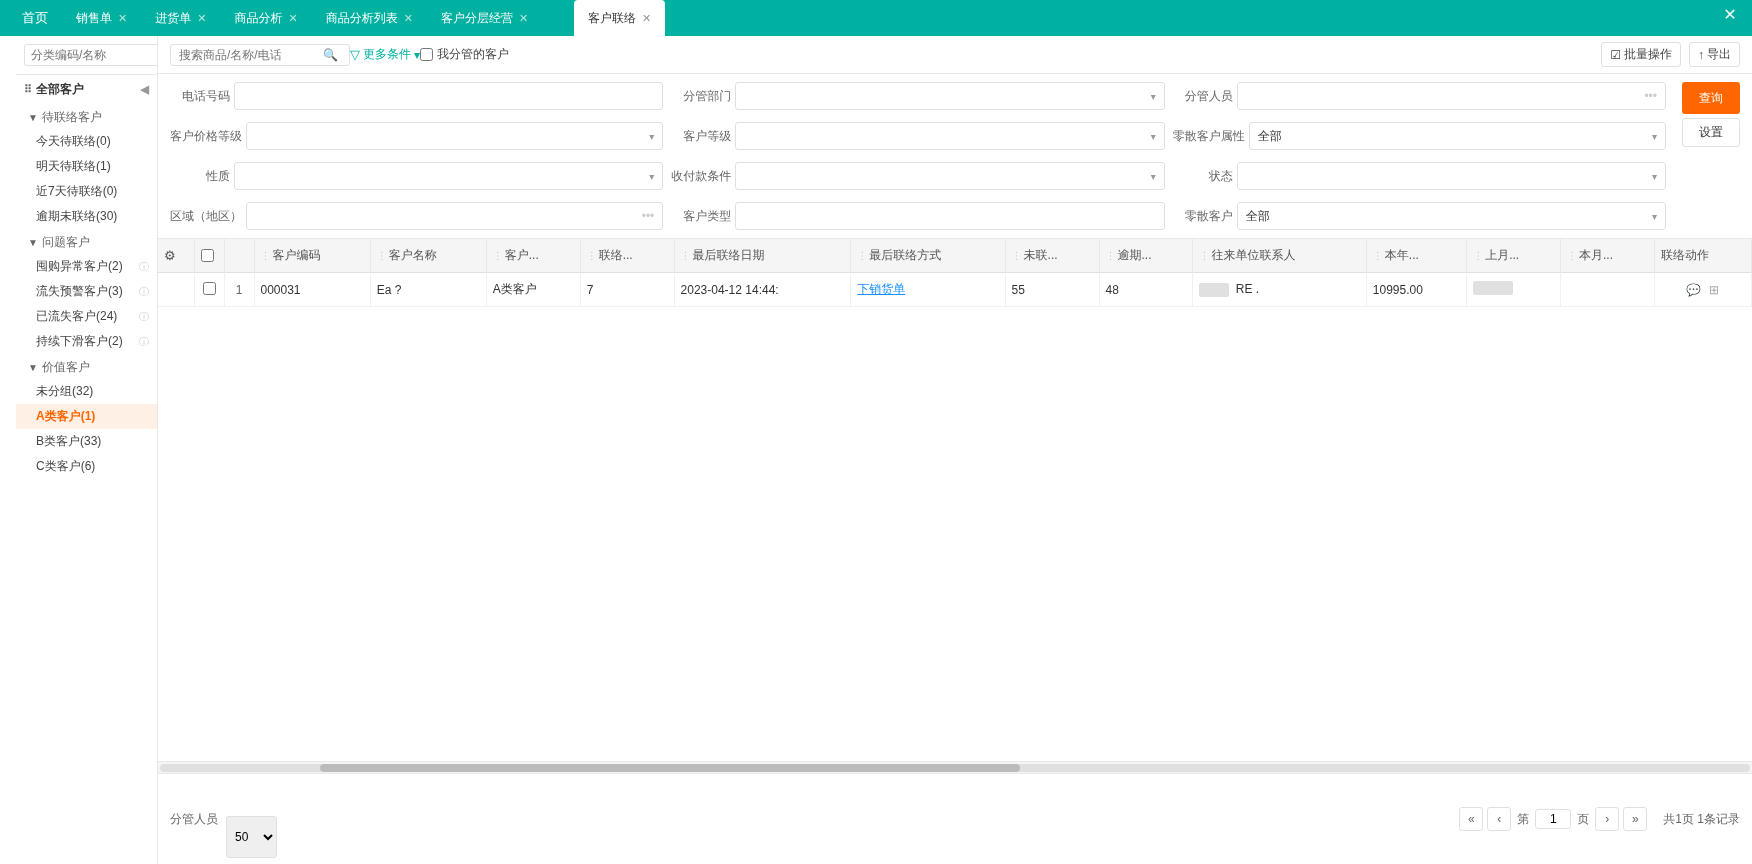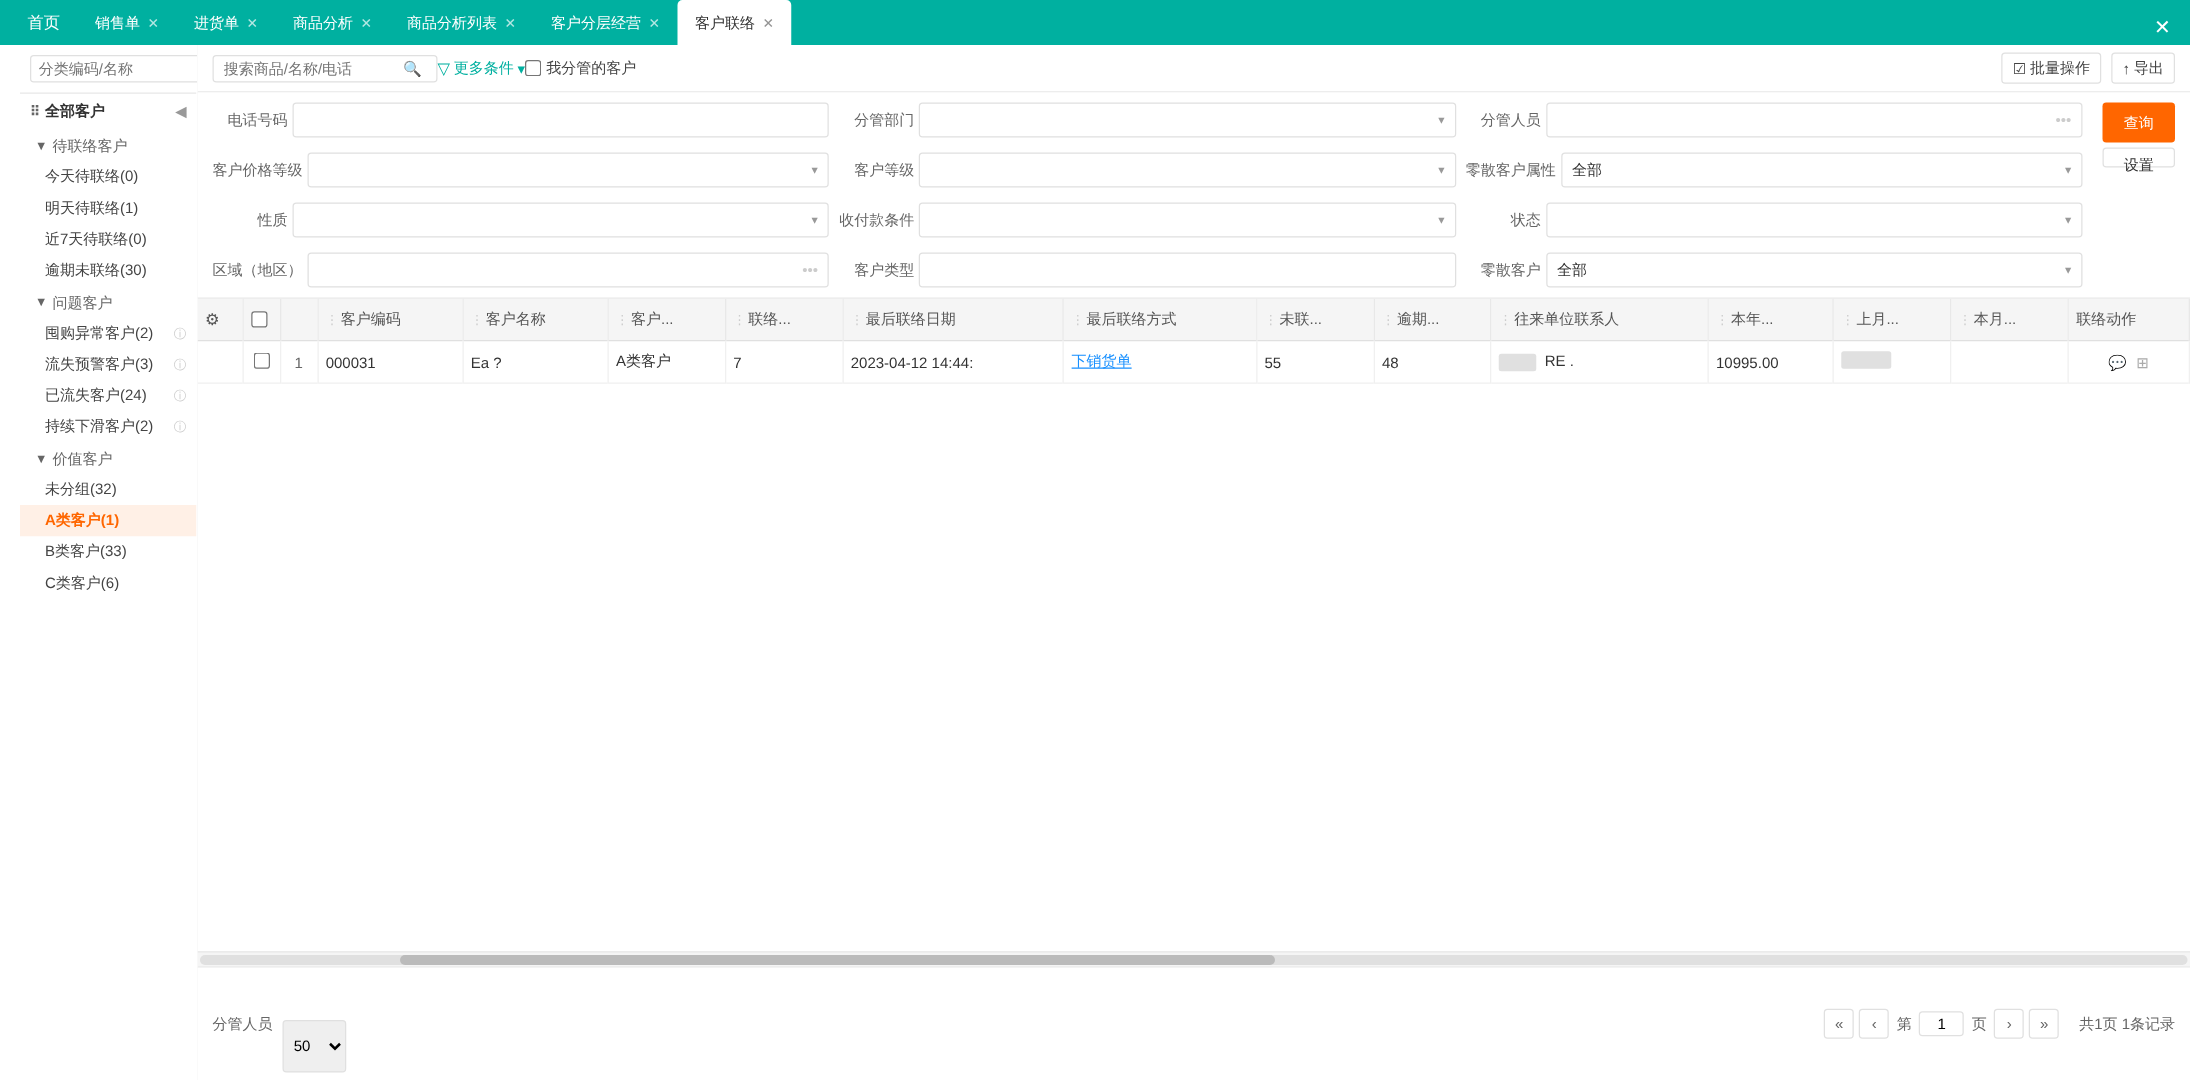--- a/index.html
+++ b/index.html
@@ -1,32 +1,32 @@
 <!DOCTYPE html>
 <html><head>
   <meta charset="utf-8">
   <style>
     * { box-sizing: border-box; margin: 0; padding: 0; font-family: 'Microsoft YaHei', Arial, sans-serif; font-size: 12px; }
     body { background: #f5f5f5; overflow: hidden; width: 1752px; height: 864px; }
 
     
     .top-nav {
-      display: flex; align-items: flex-end; background: #00b0a0; height: 36px; padding: 0 8px;
+      display: flex; align-items: flex-start; background: #00b0a0; height: 36px; padding: 0 8px;
       color: white; gap: 0;
     }
     .nav-home {
       padding: 0 14px; height: 36px; display: flex; align-items: center; color: white; cursor: pointer;
       font-size: 13px;
     }
     .nav-tab {
       padding: 0 14px; height: 36px; display: flex; align-items: center; color: white; cursor: pointer;
       font-size: 13px; position: relative; gap: 6px;
     }
     .nav-tab.active {
-      background: white; color: #333; border-radius: 4px 4px 0 0;
+      background: white; color: #333; border-radius: 4px 4px 0 0; margin-left: 32px;
     }
     .nav-tab .close-x {
       font-size: 11px; opacity: 0.7; cursor: pointer;
     }
     .nav-tab.active .close-x { color: #666; }
     .spacer { flex: 1; }
     .top-nav-close {
       width: 28px; height: 28px; display: flex; align-items: center; justify-content: center;
       color: white; cursor: pointer; font-size: 16px;
     }
@@ -134,21 +134,21 @@
       flex: 1; border: 1px solid #e0e0e0; border-radius: 3px; padding: 4px 8px;
       font-size: 12px; height: 28px; background: white;
     }
 
     .action-btn-orange {
       background: #ff6600; color: white; border: none; padding: 5px 4px; border-radius: 3px;
       cursor: pointer; font-size: 12px; height: 32px;
     }
     .action-btn-white {
       background: white; color: #333; border: 1px solid #e0e0e0; padding: 5px 16px; border-radius: 3px;
-      cursor: pointer; font-size: 12px; height: 16px;
+      cursor: pointer; font-size: 12px; height: 29px;
     }
     .filter-actions {
       display: flex; flex-direction: column; gap: 4px; margin-left: 8px;
     }
 
     
     .table-area {
       flex: 1; overflow: auto; padding: 0;
     }
     table {

